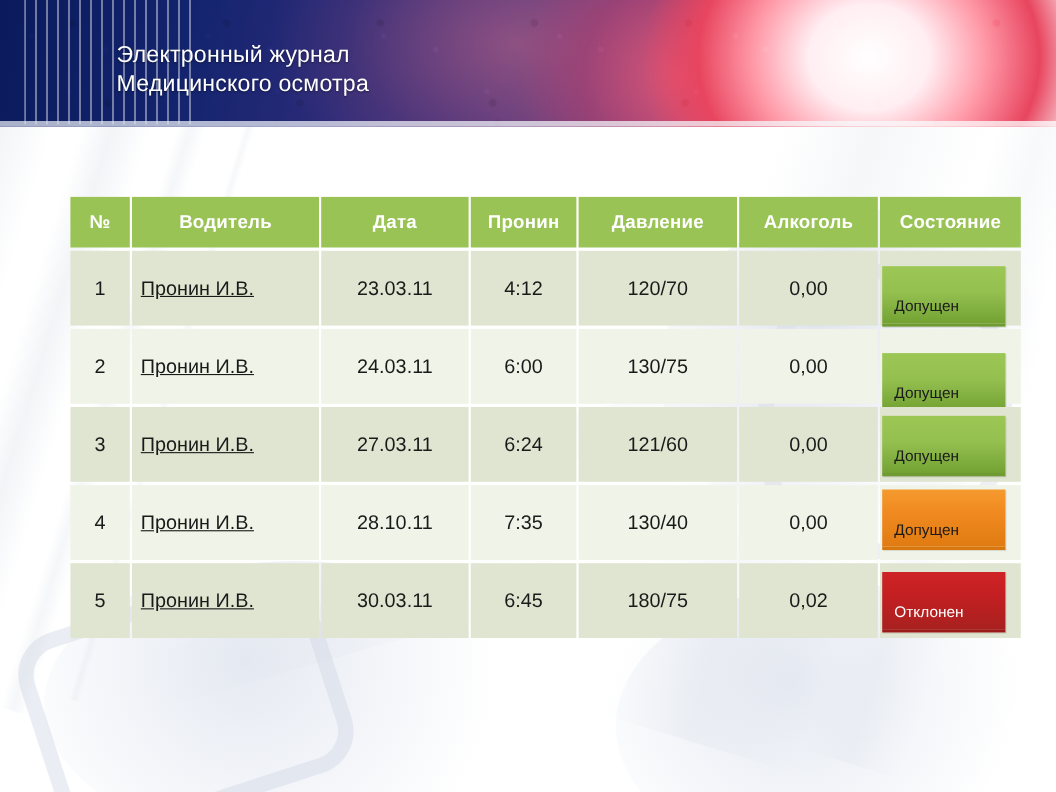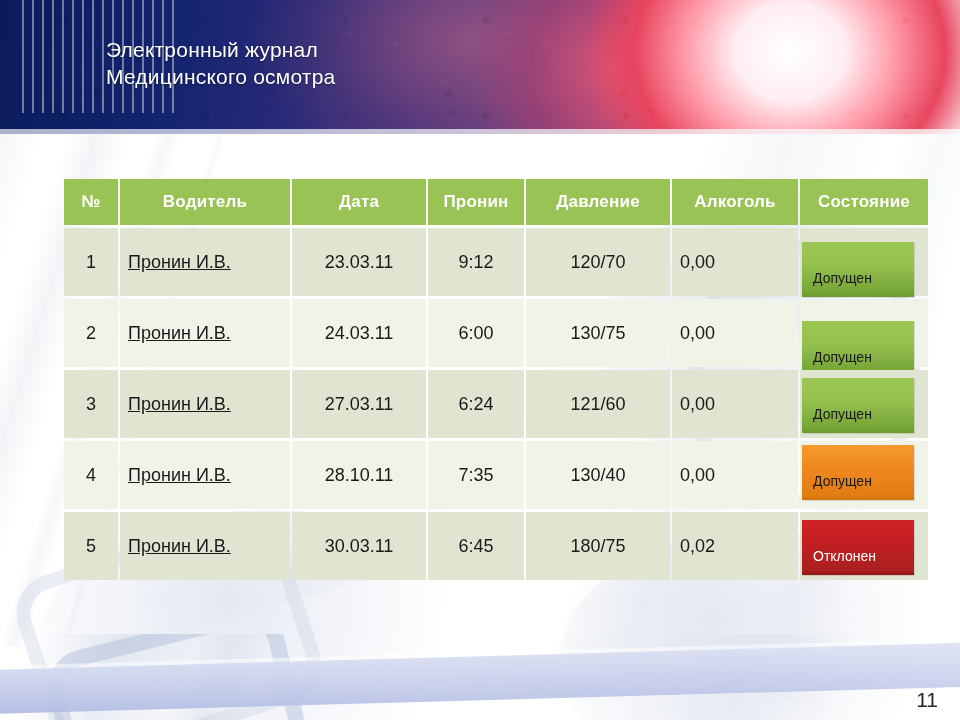--- a/index.html
+++ b/index.html
@@ -24,21 +24,21 @@
   .d8{left:120px;top:430px;width:420px;height:50px;transform:rotate(-16deg);opacity:.16;}
   .blob{position:absolute;border-radius:50%;background:radial-gradient(circle at 40% 35%,rgba(225,230,240,.85),rgba(235,238,245,0) 70%);}
   .b1{left:600px;top:80px;width:360px;height:300px;}
   .b2{left:40px;top:400px;width:460px;height:260px;}
   .b3{left:560px;top:420px;width:400px;height:260px;}
   .ring{position:absolute;border:14px solid rgba(208,215,228,.45);border-radius:40px;}
   .r1{left:30px;top:430px;width:250px;height:170px;transform:rotate(-18deg);}
   .r2{left:690px;top:130px;width:200px;height:240px;border-radius:110px;border-color:rgba(212,218,230,.40);transform:rotate(8deg);}
 
   
-  .header{position:absolute;left:0;top:0;width:960px;height:134px;overflow:hidden;
+  .header{position:absolute;left:0;top:0;width:960px;height:115px;overflow:hidden;
     background:
       radial-gradient(ellipse 250px 220px at 790px 52px, #ffffff 0%, #ffeef2 22%, #ff9aa8 42%, #e8455f 62%, rgba(190,40,80,0) 82%),
       radial-gradient(ellipse 200px 200px at 620px 70px, rgba(236,90,120,.85) 0%, rgba(180,60,110,.5) 45%, rgba(120,45,110,0) 75%),
       radial-gradient(ellipse 280px 180px at 470px 40px, rgba(150,85,130,.85) 0%, rgba(90,60,120,.4) 55%, rgba(60,50,110,0) 80%),
       linear-gradient(100deg,#0a1a5c 0%,#13246e 18%,#2a2a78 32%,#54357e 46%,#8c4a80 58%,#c3506e 70%,#f06a74 80%,#ffd9d4 90%,#ffffff 97%);
   }
   .header .speck{position:absolute;inset:0;
     background-image:
       radial-gradient(circle at 18% 30%, rgba(255,255,255,.07) 0 2px, transparent 3px),
       radial-gradient(circle at 33% 64%, rgba(255,255,255,.06) 0 2px, transparent 3px),
@@ -70,21 +70,21 @@
     font-size:18px;color:#1a1a1a;height:68px;padding:0 8px;vertical-align:middle;
     font-weight:400;
   }
   tr.r-odd td{background:#dfe5d0;}
   tr.r-even td{background:#f0f3e7;}
   td.c-num{text-align:center;padding:0;}
   td.c-name{text-align:left;padding-left:8px;text-decoration:underline;}
   td.c-date{text-align:center;}
   td.c-time{text-align:center;}
   td.c-press{text-align:center;}
-  td.c-alco{text-align:left;}
+  td.c-alco{text-align:center;}
   td.c-state{padding:0;position:relative;overflow:visible;}
   .warn{color:#e03a2f;}
 
   
   .badge{
     position:absolute;left:2px;width:112px;height:52px;
     display:block;text-align:left;
     font-size:14px;line-height:1;
     box-shadow:1px 1px 0 rgba(0,0,0,.10);
   }
@@ -172,21 +172,21 @@
           <th>Алкоголь</th>
           <th>Состояние</th>
         </tr>
       </thead>
       <tbody>
 
         <tr class="r-odd">
           <td class="c-num">1</td>
           <td class="c-name">Пронин И.В.</td>
           <td class="c-date">23.03.11</td>
-          <td class="c-time">9:12</td>
+          <td class="c-time">4:12</td>
           <td class="c-press">120/70</td>
           <td class="c-alco">0,00</td>
           <td class="c-state">
             <div class="badge green pos-1">
               <span>Допущен</span>
             </div>
           </td>
         </tr>
 
         <tr class="r-even">
@@ -242,23 +242,14 @@
             <div class="badge red pos-5">
               <span>Отклонен</span>
             </div>
           </td>
         </tr>
 
       </tbody>
     </table>
   </div>
 
-  <div class="footer">
-    <div class="f-tex f1"></div>
-      <div class="f-tex f2"></div>
-      <div class="f-tex f3"></div>
-    <div class="f-ring"></div>
-    <div class="band"></div>
-    <div class="band-soft"></div>
-    <div class="page-num">11</div>
-  </div>
 
 </div>
 
 </body></html>

